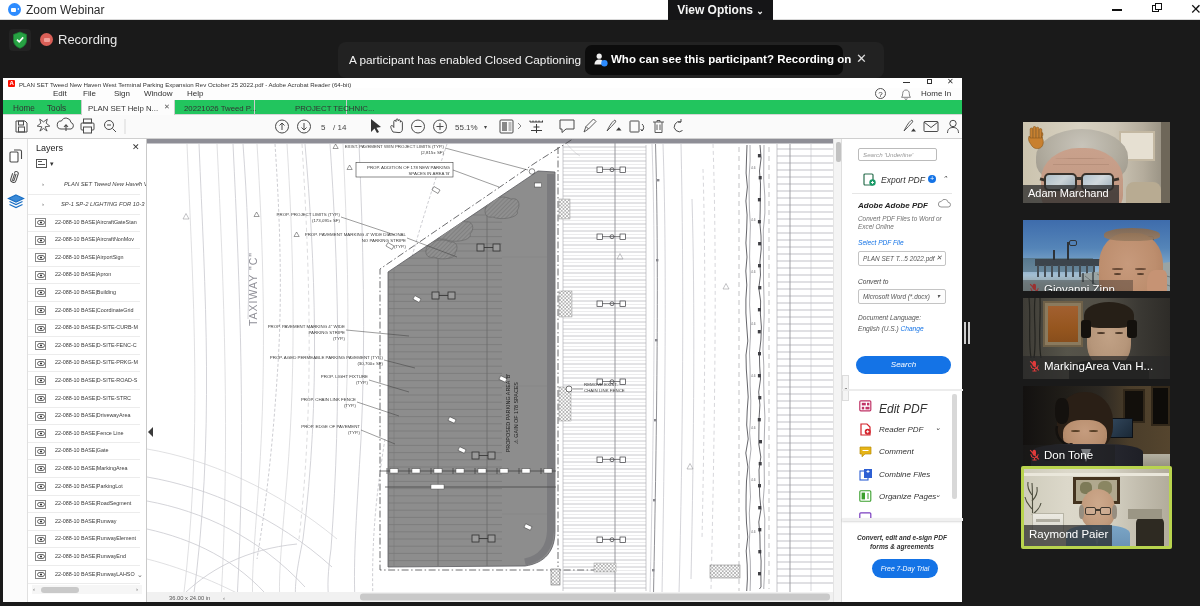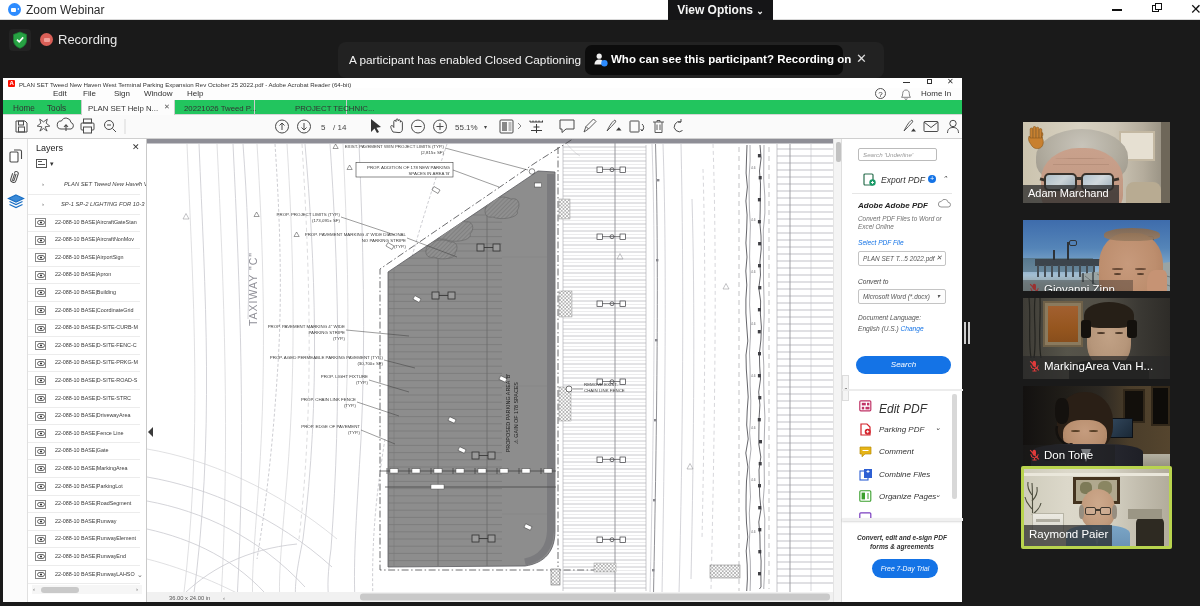--- a/index.html
+++ b/index.html
@@ -914,21 +914,21 @@
           <rect x="8" y="2.8" width="2.4" height="2.6" fill="#c03366"></rect>
           <rect x="2.8" y="6.8" width="2.4" height="2.6" fill="#c03366"></rect>
           <rect x="6.5" y="6.8" width="4" height="2.6" fill="#c03366"></rect>
         </svg>
       <div class="abs" style="left:37px;top:263px;font-size:12px;color:#333;">Edit PDF</div>
       <svg class="abs" style="left:17px;top:284px;" width="13" height="13" viewBox="0 0 13 13">
           <path d="M2 1 H8 L11 4 V12 H2 Z" fill="none" stroke="#d3222a" stroke-width="1.2"></path>
           <circle cx="8.7" cy="8.7" r="3" fill="#d3222a"></circle>
           <path d="M7.2 8.7 H10.2 M8.7 7.2 V10.2" stroke="#fff" stroke-width="0.9"></path>
         </svg>
-      <div class="abs" style="left:37px;top:286px;font-size:8px;color:#333;">Parking PDF</div>
+      <div class="abs" style="left:37px;top:286px;font-size:8px;color:#333;">Reader PDF</div>
       <div class="abs" style="left:93px;top:285px;font-size:7px;color:#333;">⌄</div>
       <svg class="abs" style="left:17px;top:307px;" width="13" height="12" viewBox="0 0 13 12">
           <path d="M1 1 H12 V8 H6 L3 10.8 V8 H1 Z" fill="#e6b417" stroke="#b88d0a" stroke-width="0.7"></path>
           <path d="M3.5 4.5 H9.5" stroke="#fff" stroke-width="1"></path>
         </svg>
       <div class="abs" style="left:37px;top:308px;font-size:8px;color:#333;">Comment</div>
       <svg class="abs" style="left:17px;top:329px;" width="14" height="13" viewBox="0 0 14 13">
           <rect x="1" y="3" width="8" height="9" fill="none" stroke="#2d5fd3" stroke-width="1.1"></rect>
           <rect x="5" y="1" width="8" height="9" fill="#2d5fd3"></rect>
           <path d="M7.5 3.5 H10.5 M9 2 V5" stroke="#fff" stroke-width="0.9"></path>

